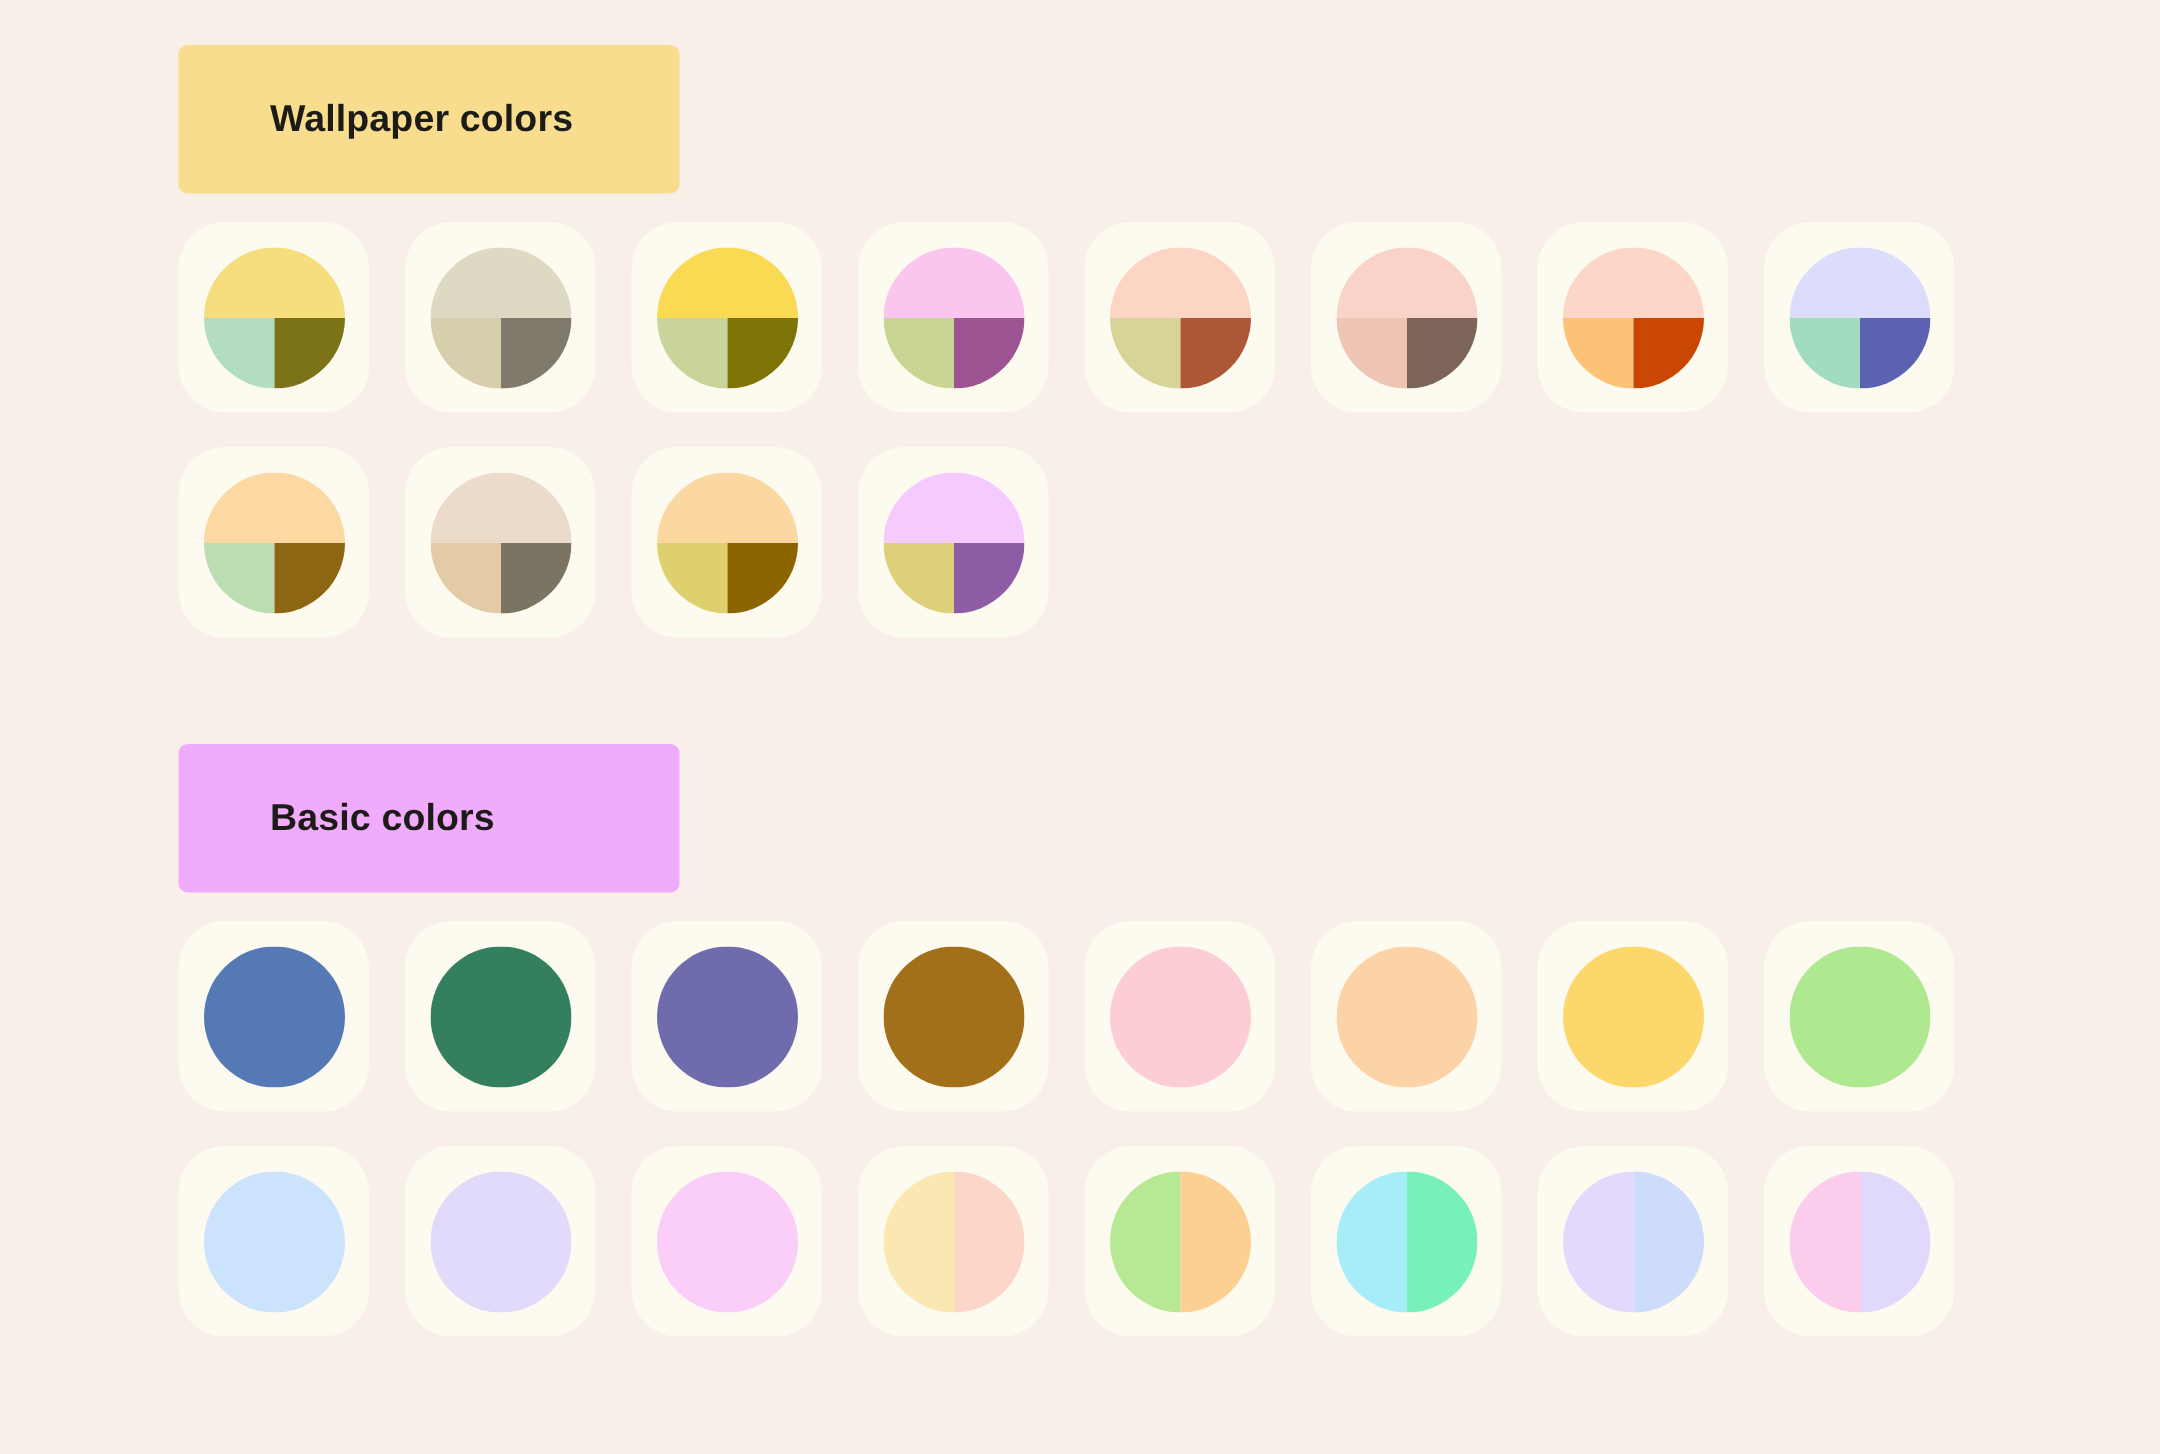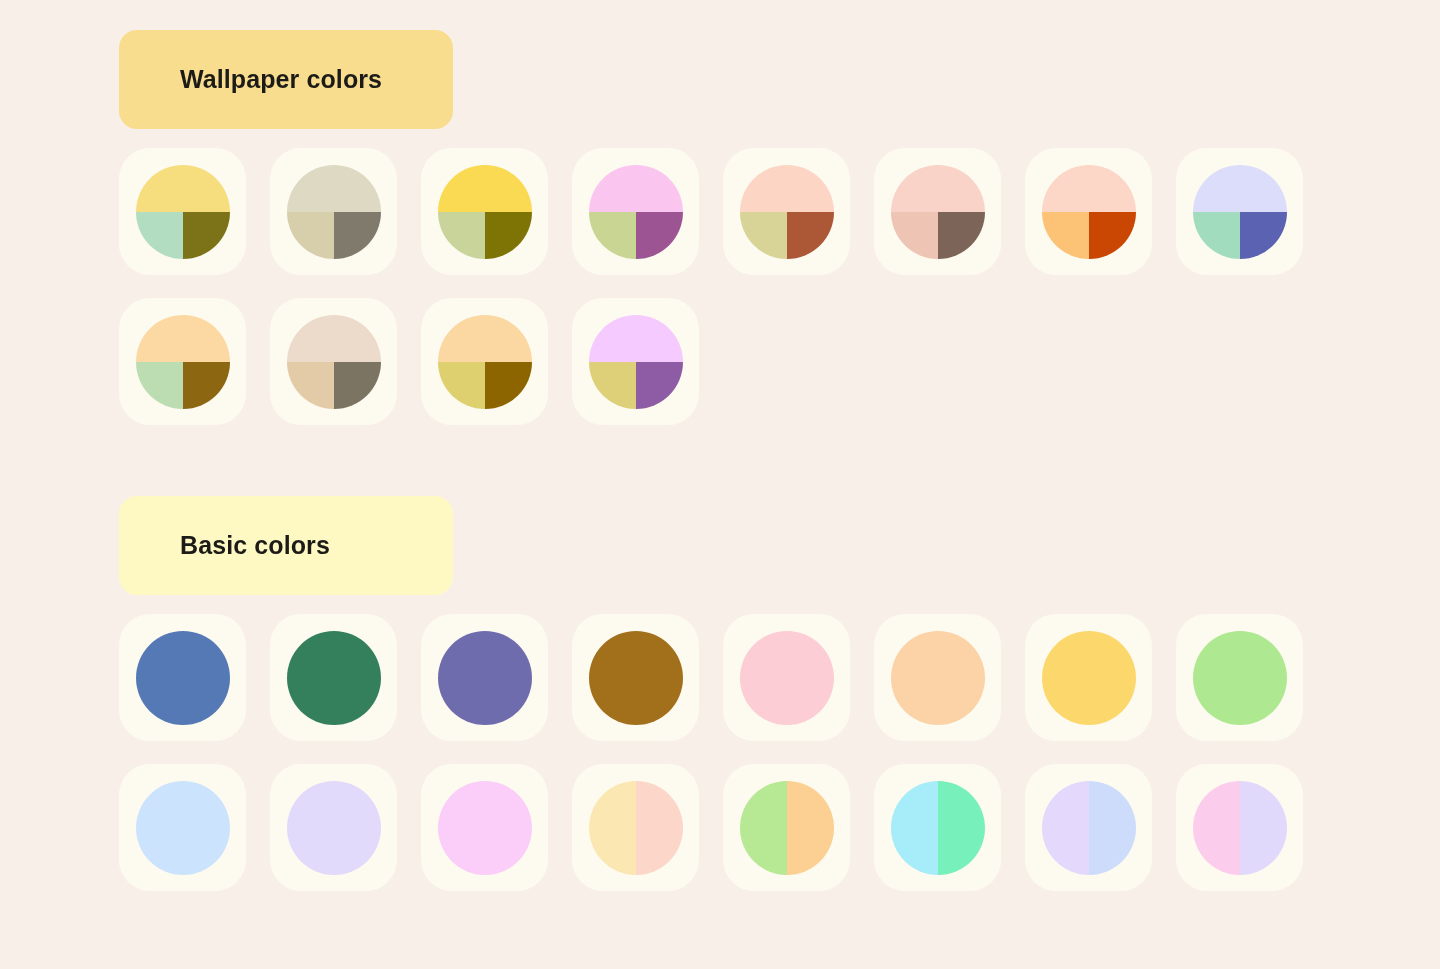--- a/index.html
+++ b/index.html
@@ -20,21 +20,21 @@
     height: 969px;
     box-sizing: border-box;
   }
 
   
   .section { position: absolute; left: 0; top: 0; }
   .section-header {
     margin-left: 119px;
     width: 334px;
     height: 99px;
-    border-radius: 18px;
+    border-radius: 6px;
     background: #f7dd8d;
     display: flex;
     align-items: center;
     box-sizing: border-box;
     padding-left: 61px;
   }
   .section-title {
     font-size: 25px;
     font-weight: 700;
     letter-spacing: 0.1px;
@@ -204,21 +204,21 @@
               <div class="q-top" style="background: rgb(245, 202, 255);"></div>
               <div class="q-bl" style="background: rgb(222, 208, 120);"></div>
               <div class="q-br" style="background: rgb(142, 92, 164);"></div>
             </div>
           </div>
         </div>
       </div>
   </div>
 
   <div class="section" id="basic-section">
-    <div class="section-header" style="background: #fef9c3;">
+    <div class="section-header" style="background: #f0abfc;">
       <span class="section-title" style="color: rgb(29, 27, 24);">Basic colors</span>
     </div>
     <div class="swatch-grid" id="basic-grid">
         <div class="swatch-row">
           <div class="swatch-tile" style="background: rgb(253, 250, 240);">
             <div class="swatch-circle">
               <div class="solid-fill" style="background: rgb(84, 121, 180);"></div>
             </div>
           </div>
           <div class="swatch-tile" style="background: rgb(253, 250, 240);">

